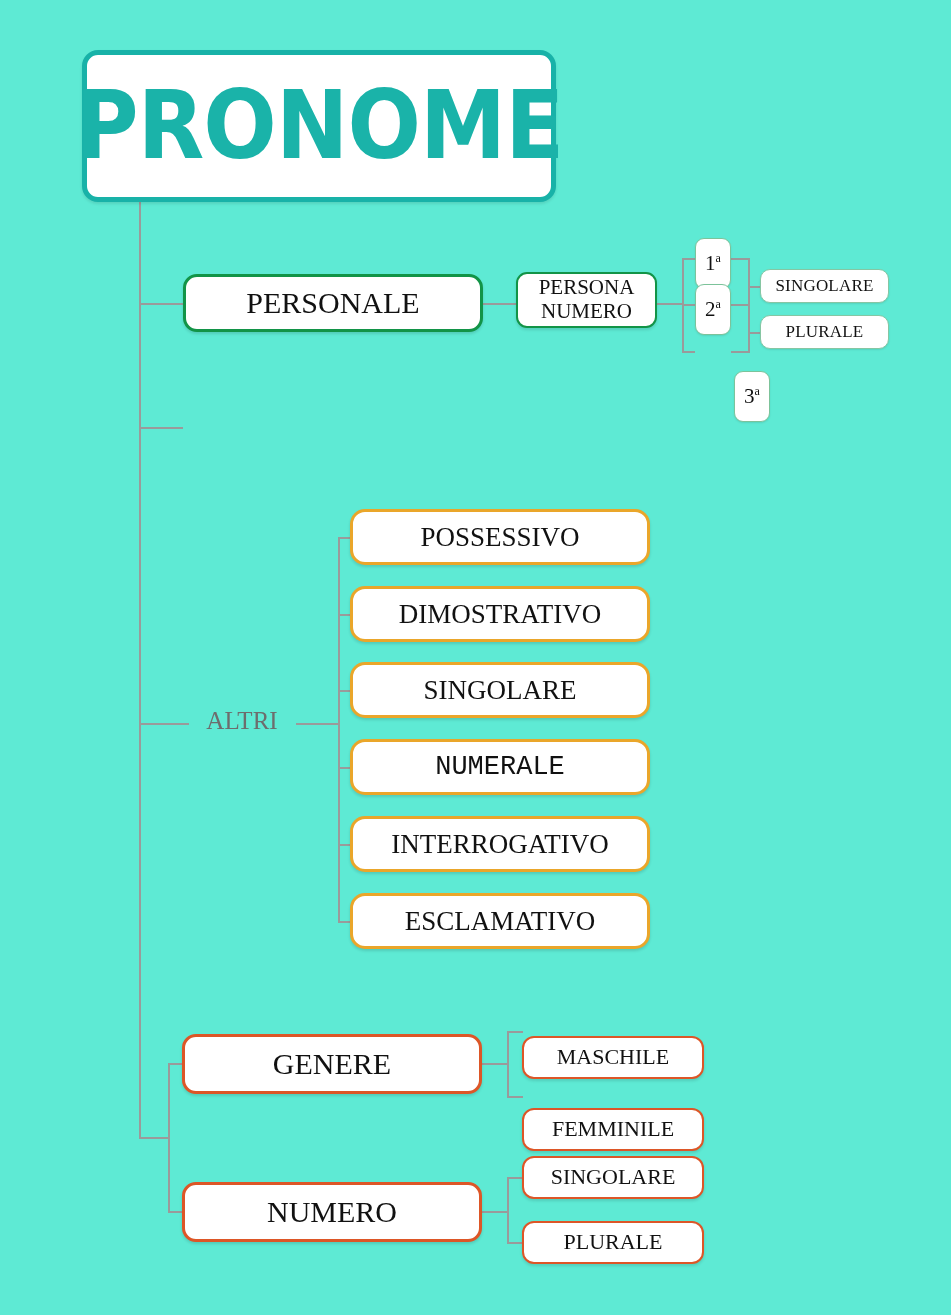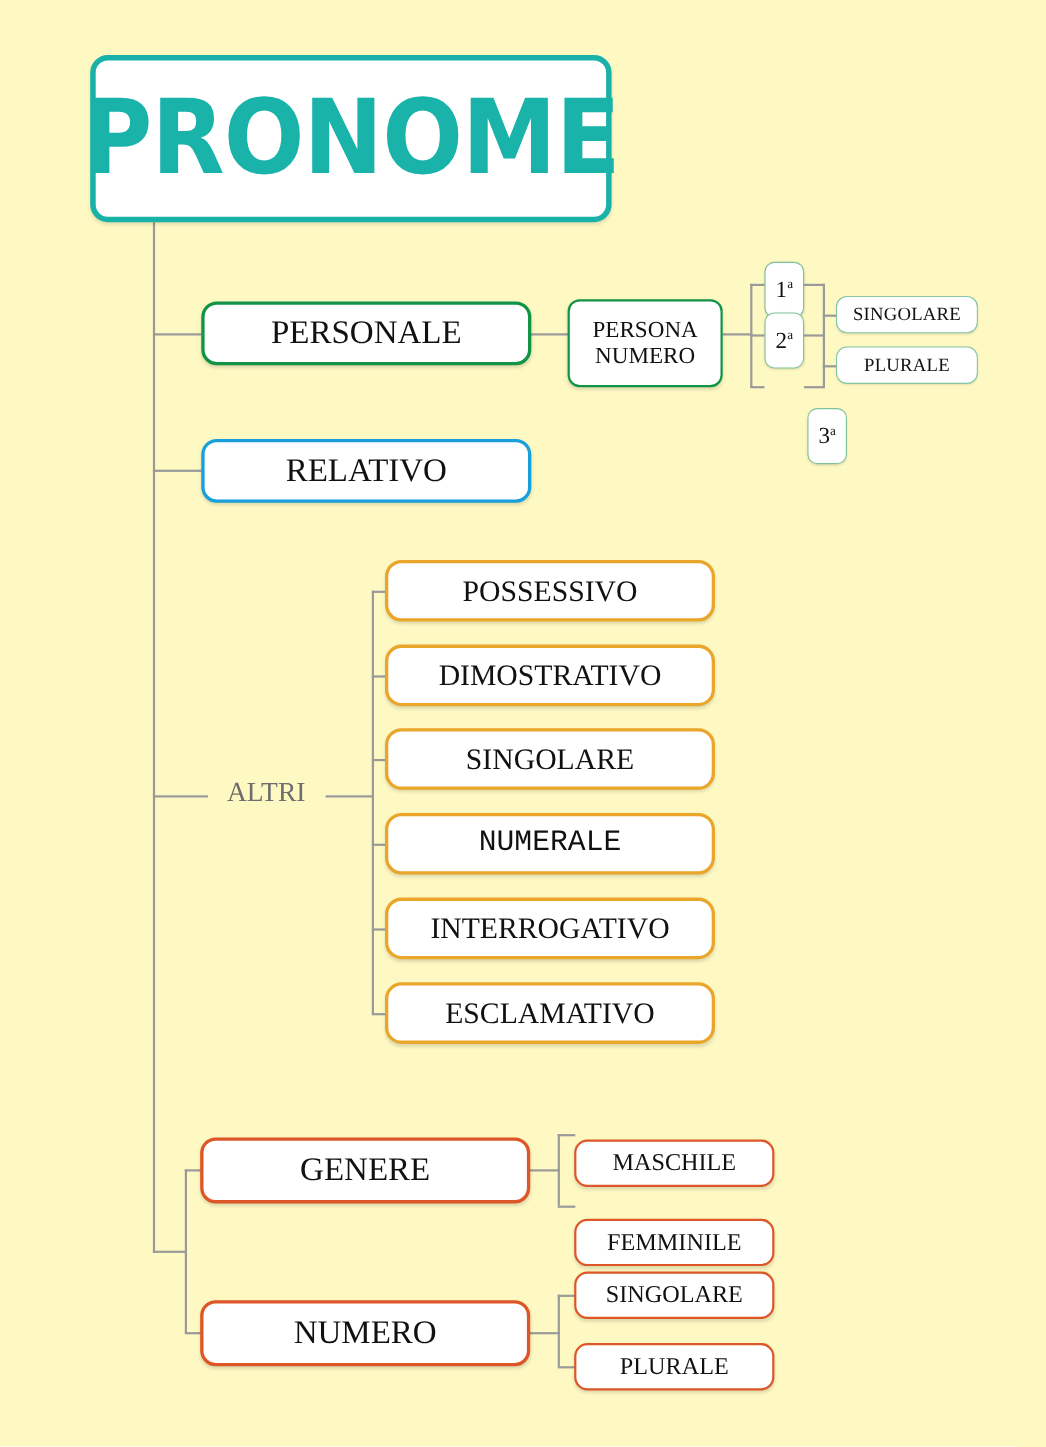--- a/index.html
+++ b/index.html
@@ -8,21 +8,21 @@
     padding: 0;
     background: #ffffff;
   }
   body {
     font-family: "Liberation Serif", "DejaVu Serif", serif;
   }
   #canvas {
     position: relative;
     width: 951px;
     height: 1315px;
-    background: #fef9c3;
+    background: #5eead4;
     overflow: hidden;
   }
 
   
   .ln {
     position: absolute;
     background: #9a9a9a;
   }
   .ln.v { width: 1.5px; }
   .ln.h { height: 1.5px; }
@@ -70,21 +70,21 @@
   }
   .c-green  { border: 3.5px solid #129447; }
   .c-blue   { border: 3.5px solid #189fdc; }
   .c-red    { border: 3.5px solid #dd5627; }
 
   
   .persona-box {
     left: 516px;
     top: 272px;
     width: 141px;
-    height: 80px;
+    height: 56px;
     border: 2.5px solid #129447;
     border-radius: 11px;
     font-size: 21px;
     flex-direction: column;
     box-shadow: 0 2px 3px rgba(0,0,0,0.12);
   }
 
   
   .ord-box {
     width: 36px;
@@ -217,23 +217,20 @@
     <span><span>3</span><sup>a</sup></span>
   </div>
 
   <div class="node leaf-green" style="left:760px; top:269px;">
     <span>SINGOLARE</span>
   </div>
   <div class="node leaf-green" style="left:760px; top:315px;">
     <span>PLURALE</span>
   </div>
 
-  <div class="node lvl1 c-blue" style="left:183px; top:399px;">
-    <span>RELATIVO</span>
-  </div>
 
   <div class="altri-label">ALTRI</div>
 
   <div class="node altri-box" style="top:509px;">
     <span>POSSESSIVO</span>
   </div>
   <div class="node altri-box" style="top:586px;">
     <span>DIMOSTRATIVO</span>
   </div>
   <div class="node altri-box" style="top:662px;">

